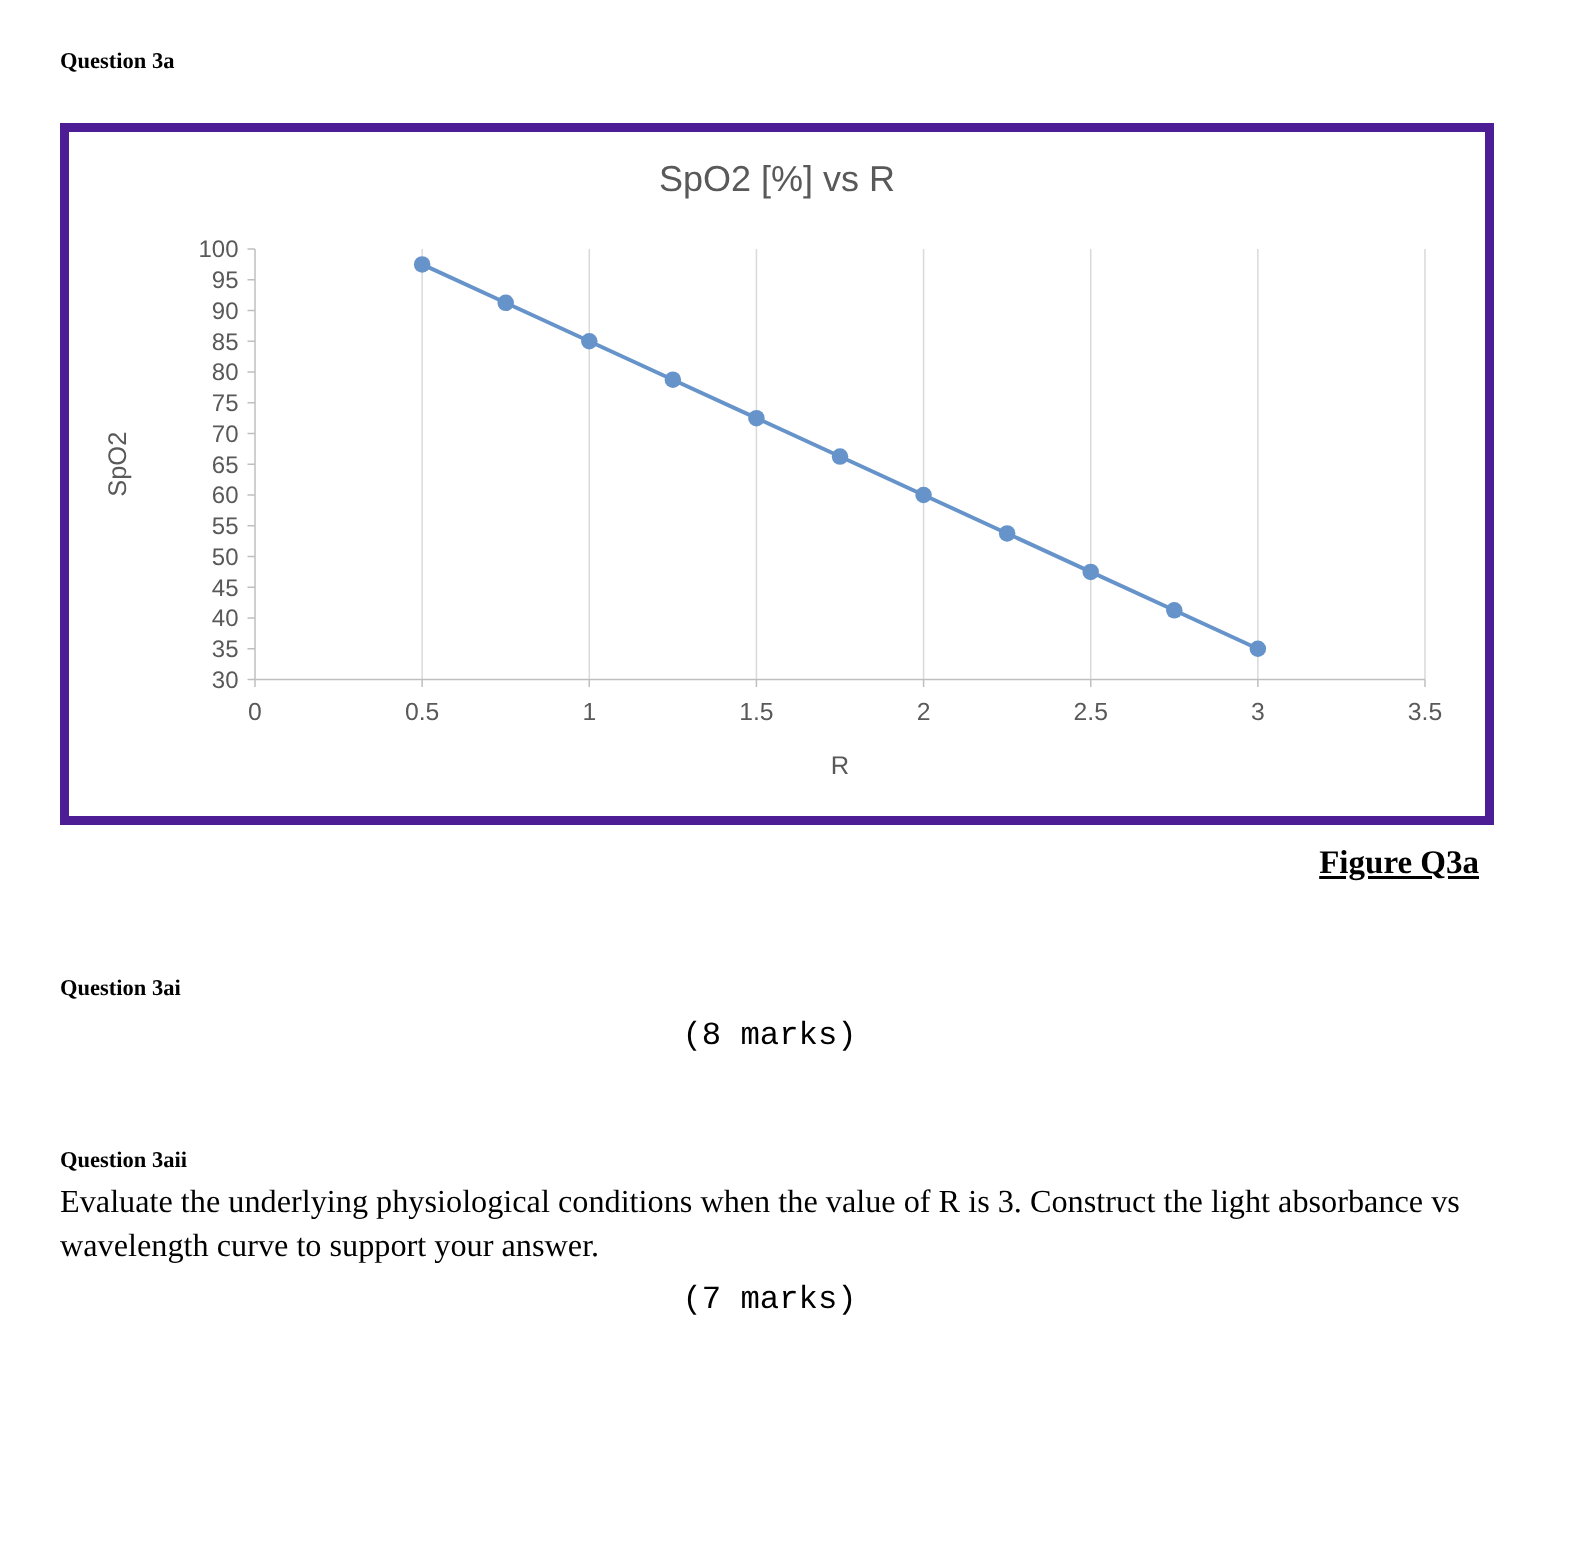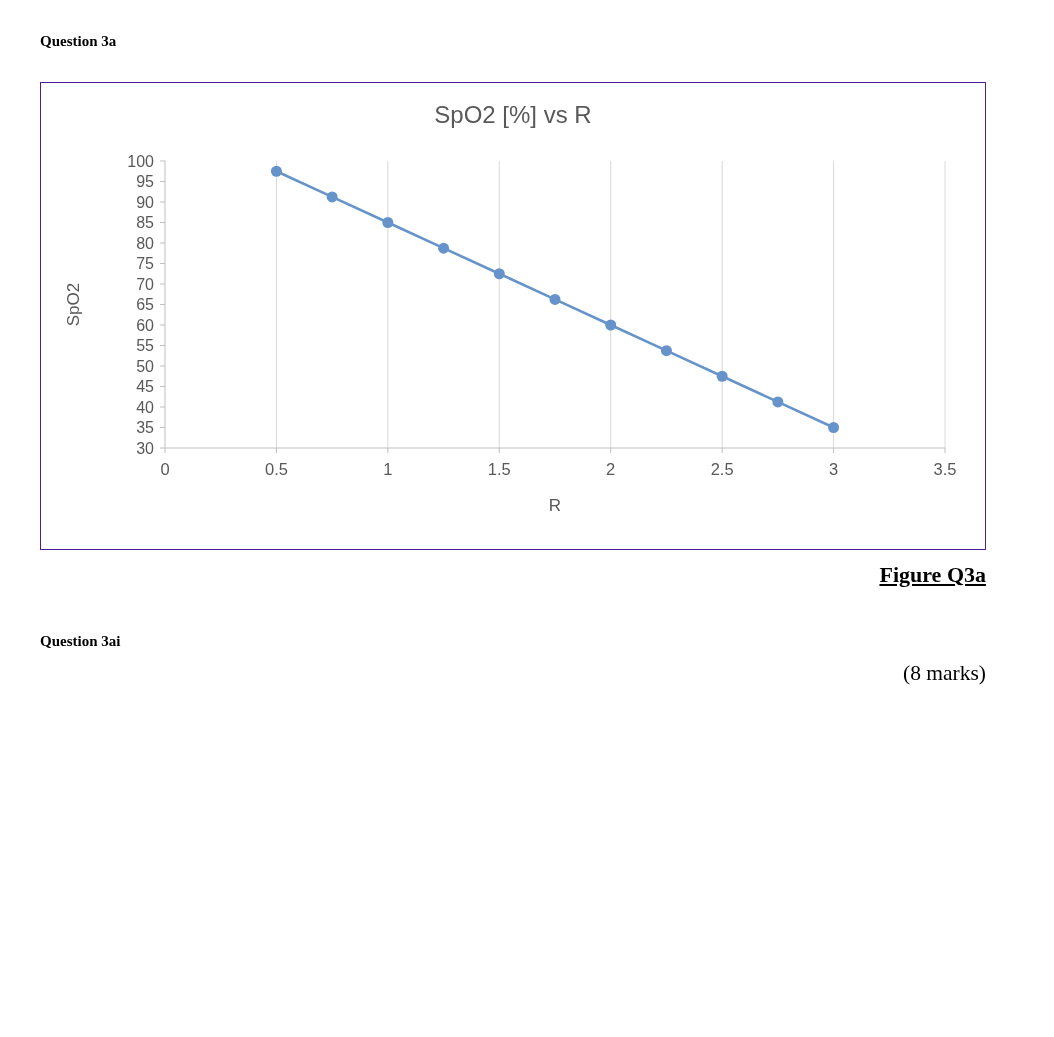--- a/index.html
+++ b/index.html
@@ -29,23 +29,23 @@
     font-size: 21.5px;
     line-height: 1.36;
     margin: 0;
   }
   .q-body.justified {
     text-align: justify;
   }
   .chart-frame {
     margin: 30px 0 0 0;
     width: 944px;
-    border: 1px solid #4c1d95;
+    border: 6px solid #4c1d95;
     background: #ffffff;
-    padding: 18px 0 18px 0;
+    padding: 18px 0 8px 0;
   }
   .chart-title {
     text-align: center;
     font-family: "Liberation Sans", sans-serif;
     font-size: 24px;
     color: #595959;
     margin-bottom: 14px;
   }
   .chart-svg {
     display: block;
@@ -54,26 +54,27 @@
   }
   .figure-caption {
     width: 946px;
     text-align: right;
     font-size: 22px;
     font-weight: bold;
     text-decoration: underline;
     margin-top: 12px;
   }
   .section {
-    margin-top: 44px;
+    margin-top: 62px;
   }
   .marks {
     font-size: 21.5px;
-    text-align: right;
+    text-align: center;
     margin: 10px 0 0 0;
+    font-family: Liberation Mono, monospace;
   }
   sub.spo2-sub {
     font-size: 70%;
     line-height: 0;
   }
 </style>
 </head>
 <body>
 
 <div class="content">
@@ -155,14 +156,19 @@
       </svg>
   </figure>
 
   <div class="figure-caption">Figure Q3a</div>
 
   <div class="section">
     <h3 class="q-heading">Question 3ai</h3>
     <p class="marks">(8 marks)</p>
   </div>
 
+  <div class="section">
+    <h3 class="q-heading">Question 3aii</h3>
+    <p class="q-body">Evaluate the underlying physiological conditions when the value of R is 3. Construct the light absorbance vs wavelength curve to support your answer.</p>
+    <p class="marks">(7 marks)</p>
+  </div>
 
 </div>
 
 </body></html>

